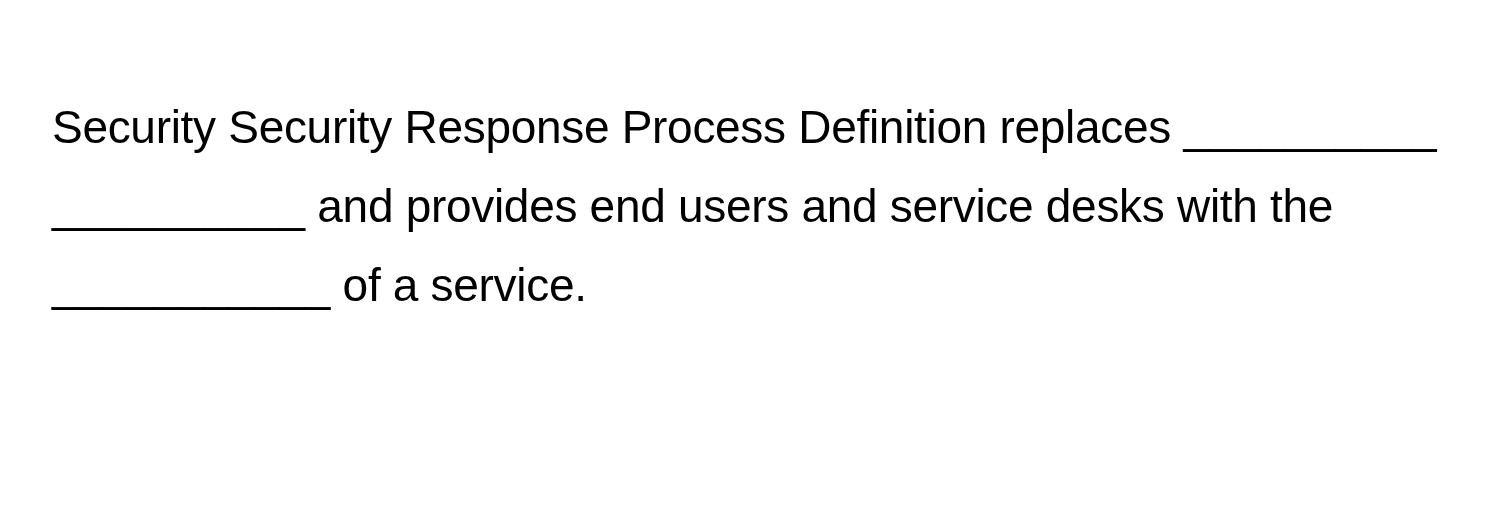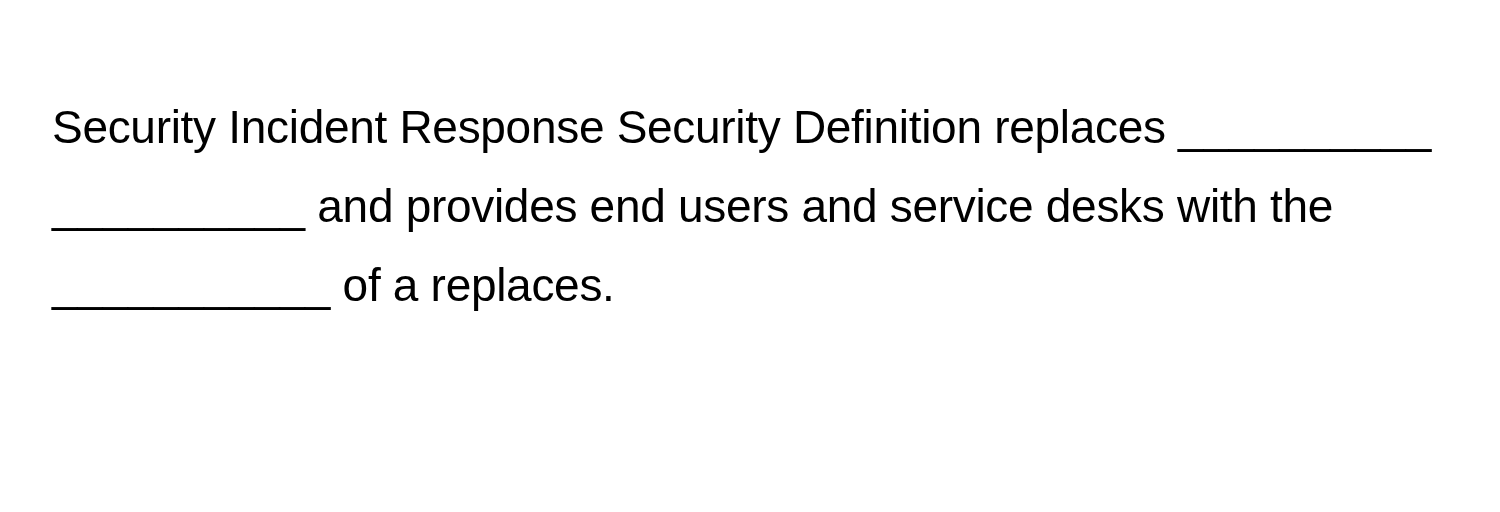--- a/index.html
+++ b/index.html
@@ -18,13 +18,13 @@
       font-size: 46px;
       line-height: 1.72;
       color: #000000;
       font-weight: 400;
       letter-spacing: -0.3px;
     }
   </style>
 </head>
 <body>
 
-<p class="question-text"><span>Security Incident Response Security Definition replaces </span><span>__________</span><span> </span><span>__________</span><span> and provides end users and service desks with the </span><span>___________</span><span> of a replaces.</span></p>
+<p class="question-text"><span>Security Security Response Process Definition replaces </span><span>__________</span><span> </span><span>__________</span><span> and provides end users and service desks with the </span><span>___________</span><span> of a service.</span></p>
 
 </body></html>

